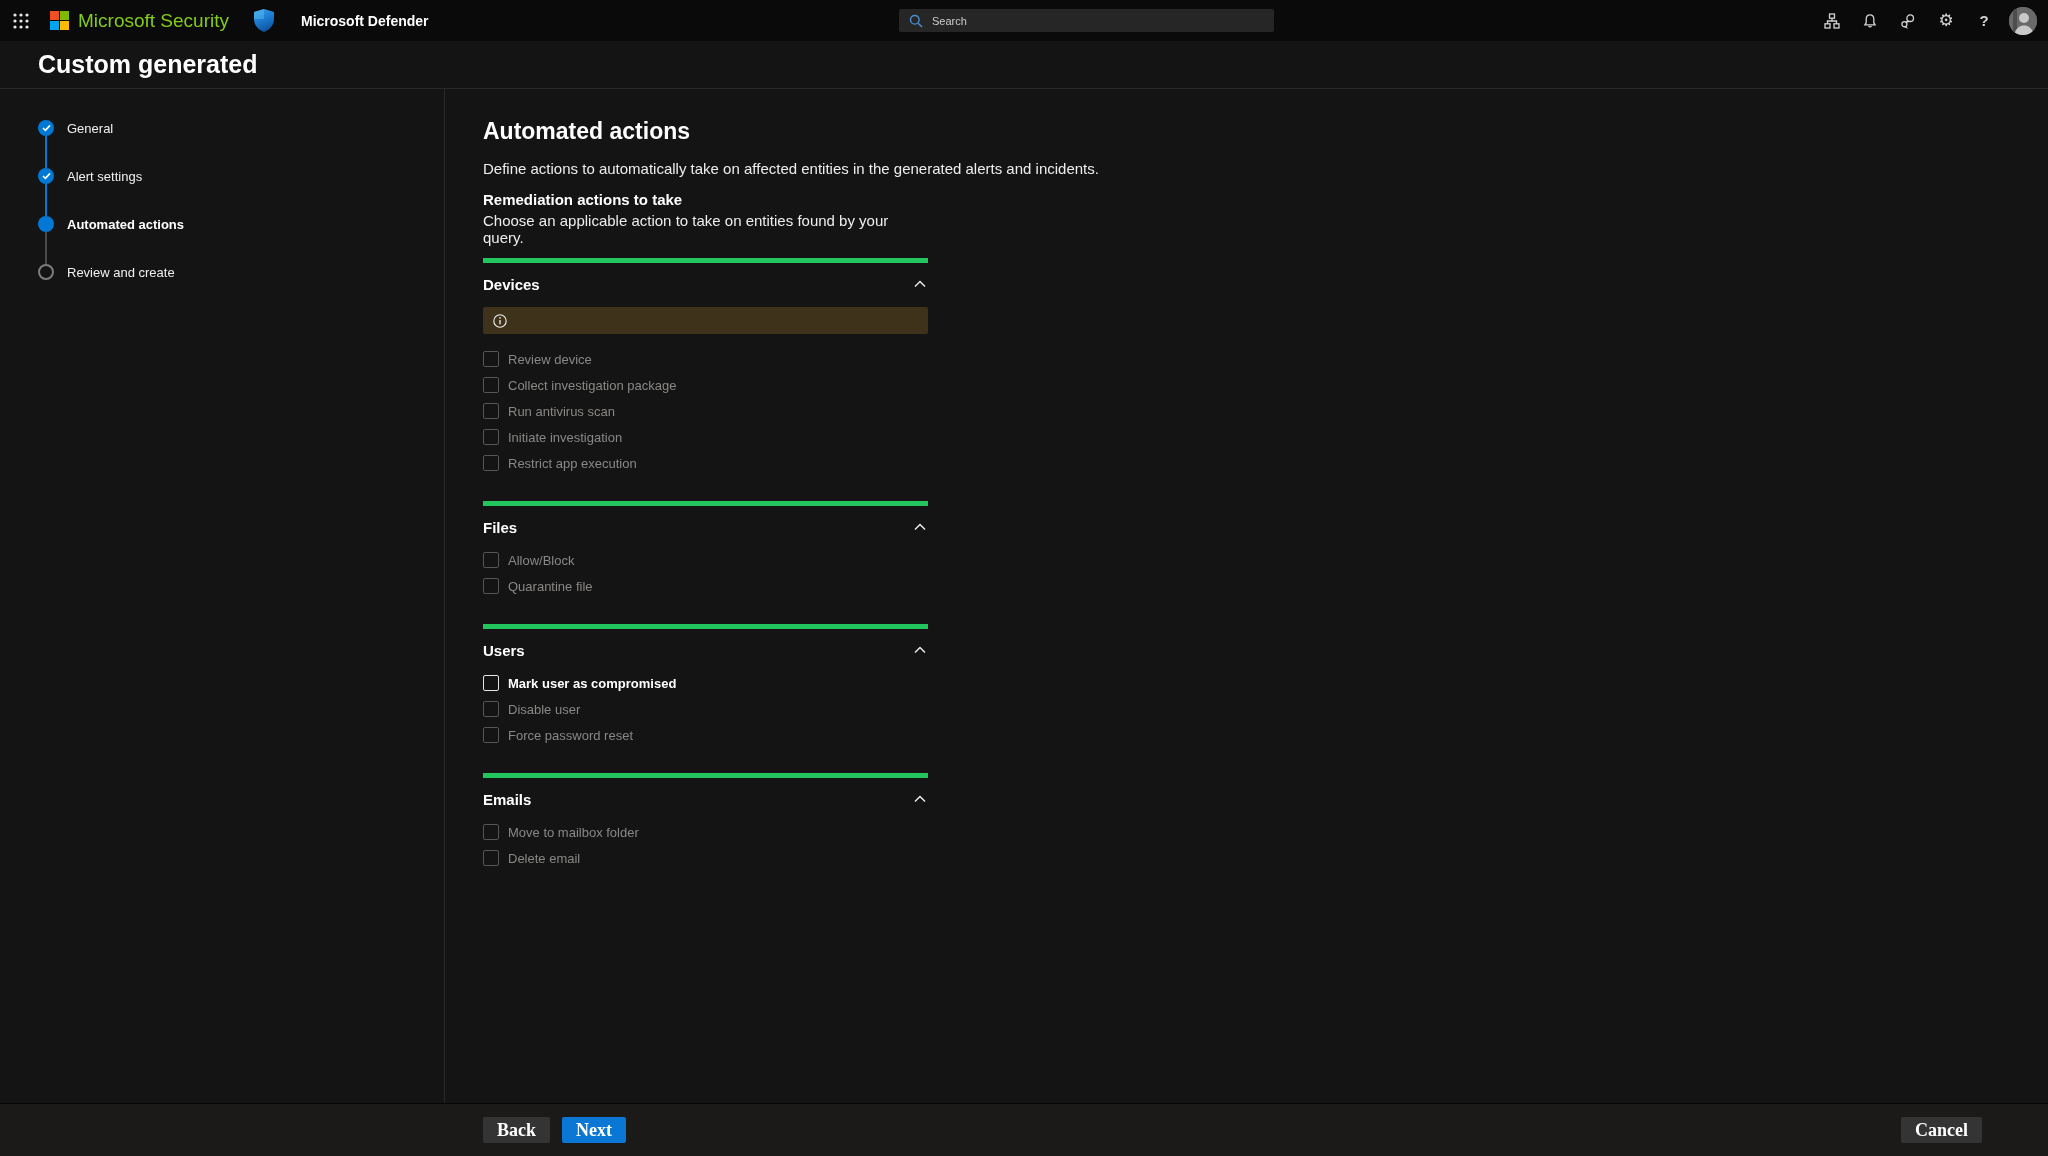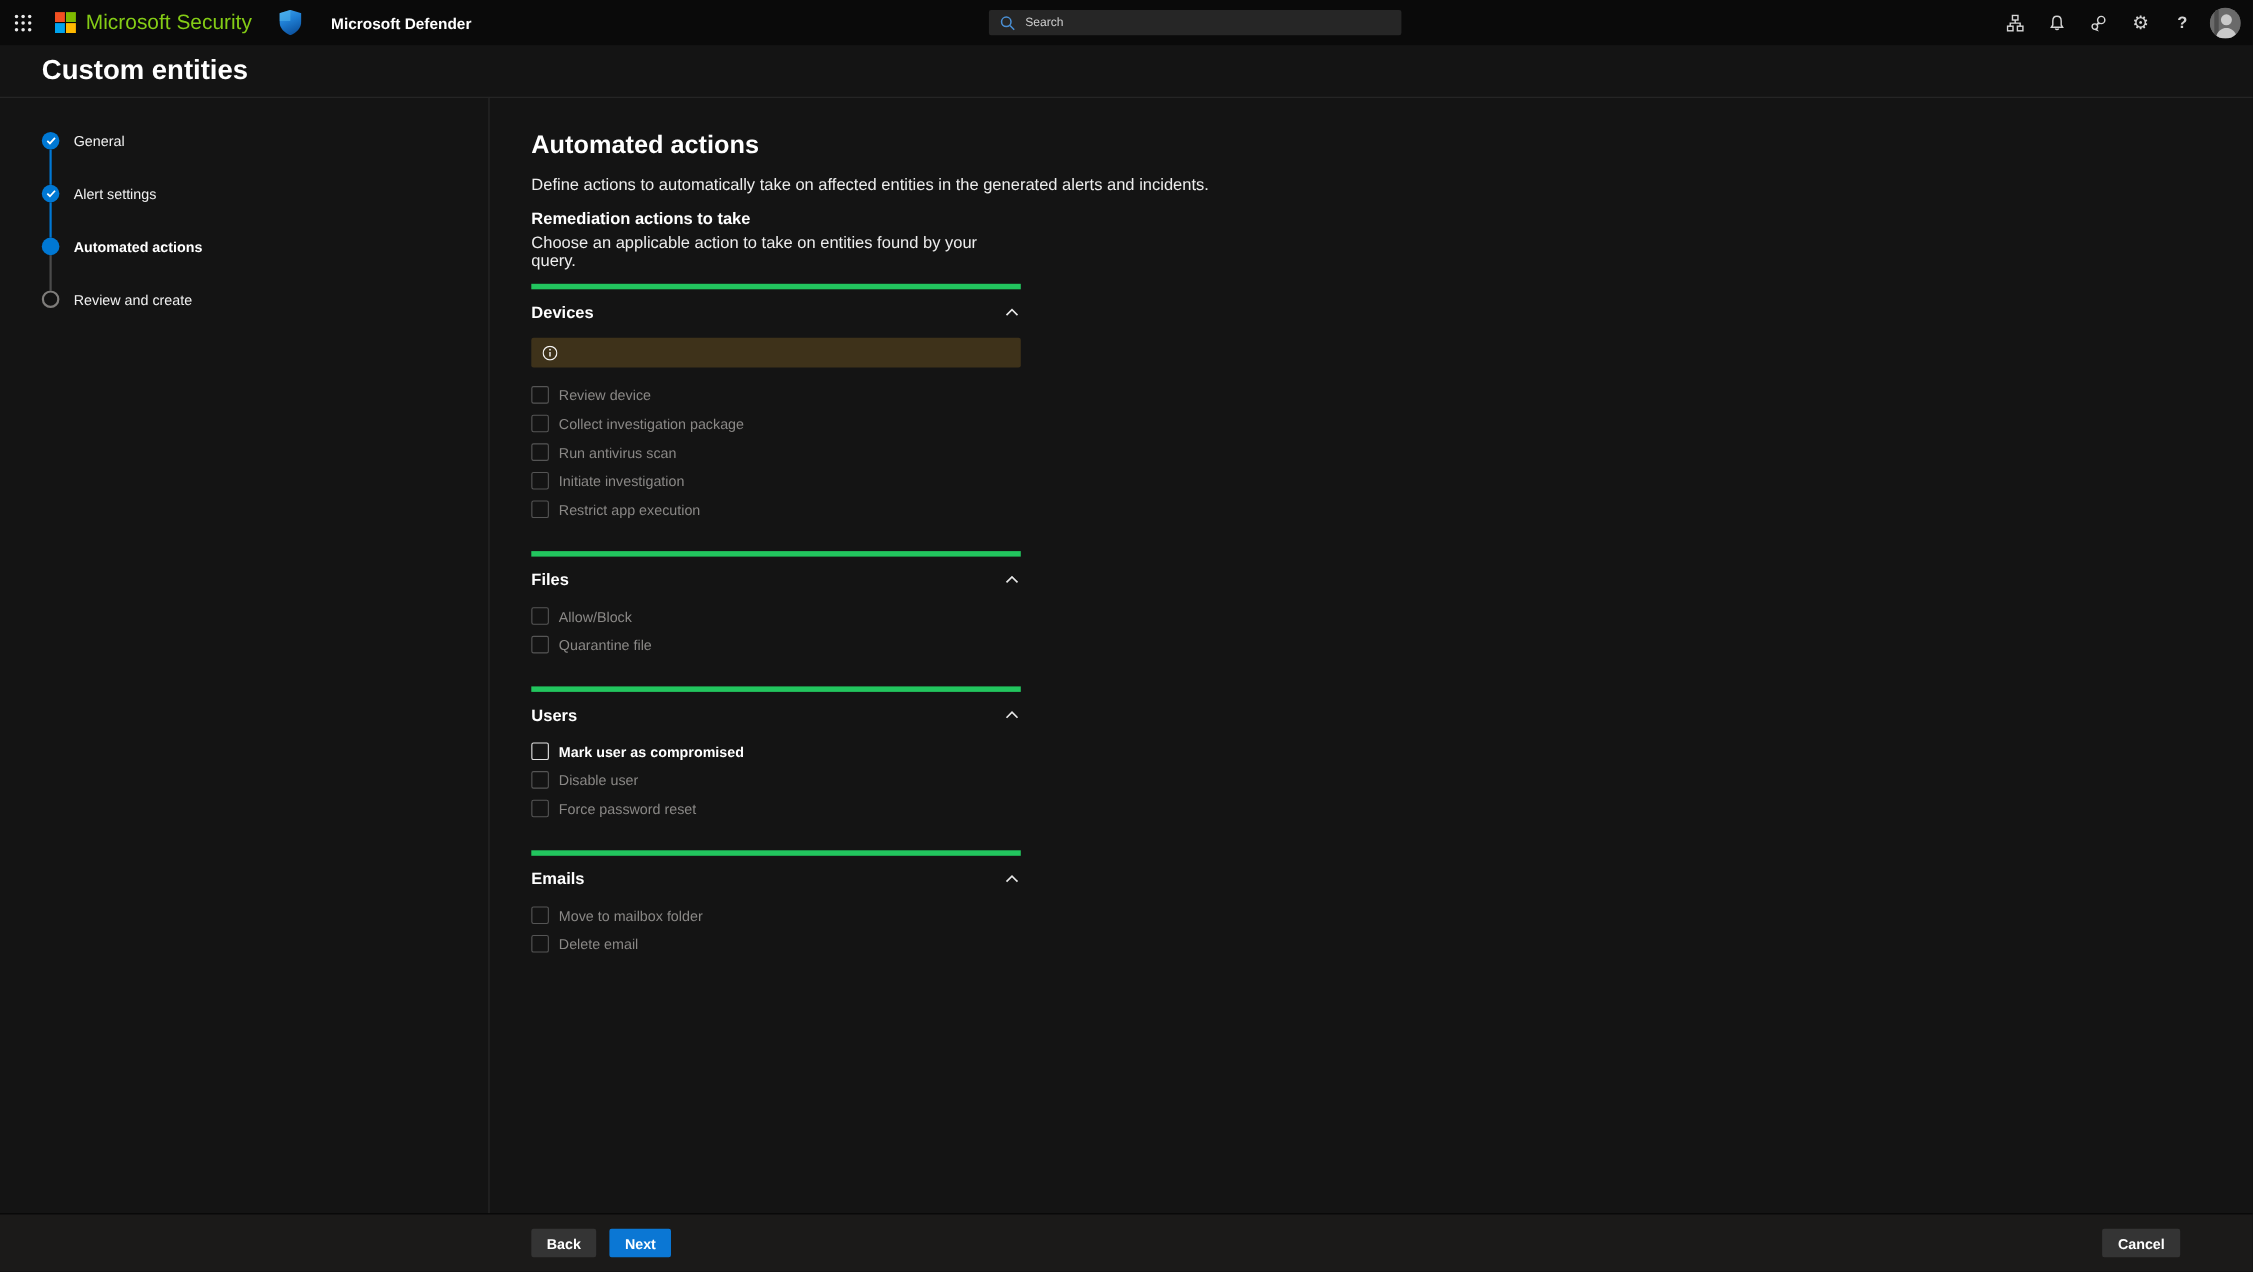--- a/index.html
+++ b/index.html
@@ -97,21 +97,21 @@
   .option.enabled { color:#ffffff; font-weight:600; }
   .option.enabled .cb { border:1px solid #e4e4e4; cursor:pointer; }
   
   .footer {
     position:absolute; bottom:0; left:0; right:0; height:53px;
     background:#1b1a19; border-top:1px solid #050505;
   }
   .footer-left { position:absolute; left:483px; top:50%; transform:translateY(-50%); display:flex; gap:12px; }
   .btn {
     height:26px; min-width:56px; padding:0 14px; border:none; border-radius:2px;
-    font-family:Liberation Sans, sans-serif; font-size:13px; font-weight:600; color:#ffffff; cursor:pointer;
+    font-family:Liberation Serif, serif; font-size:18px; font-weight:600; color:#ffffff; cursor:pointer;
   }
   .btn.secondary { background:#343434; }
   .btn.primary { background:#0b77d4; }
   .btn.cancel { position:absolute; right:66px; top:50%; transform:translateY(-50%); background:#343434; }
 </style>
 </head>
 <body>
 
 <div class="topbar">
   <div class="waffle">
@@ -193,21 +193,21 @@
         <rect x="0" y="0" width="28" height="28" fill="#6a6a6a"></rect>
         <rect x="4" y="2" width="4" height="26" fill="#4d4d4d"></rect>
         <circle cx="15" cy="11" r="5" fill="#c9c9c9"></circle>
         <path d="M5 28 C7 20.5 11 18.5 15 18.5 C19 18.5 23 20.5 25 28 Z" fill="#c9c9c9"></path>
       </svg>
     </div>
   </div>
 </div>
 
 <div class="page-header">
-  <div class="page-title">Custom entities</div>
+  <div class="page-title">Custom generated</div>
 </div>
 
 <div class="sidebar">
   <div id="stepper">
   <div class="step completed">
     <span class="step-circle">
       <svg class="check" width="9" height="8" viewBox="0 0 9 8">
         <polyline points="1,4 3.4,6.4 8,1.4" fill="none" stroke="#ffffff" stroke-width="1.6"></polyline>
       </svg>
     </span>

